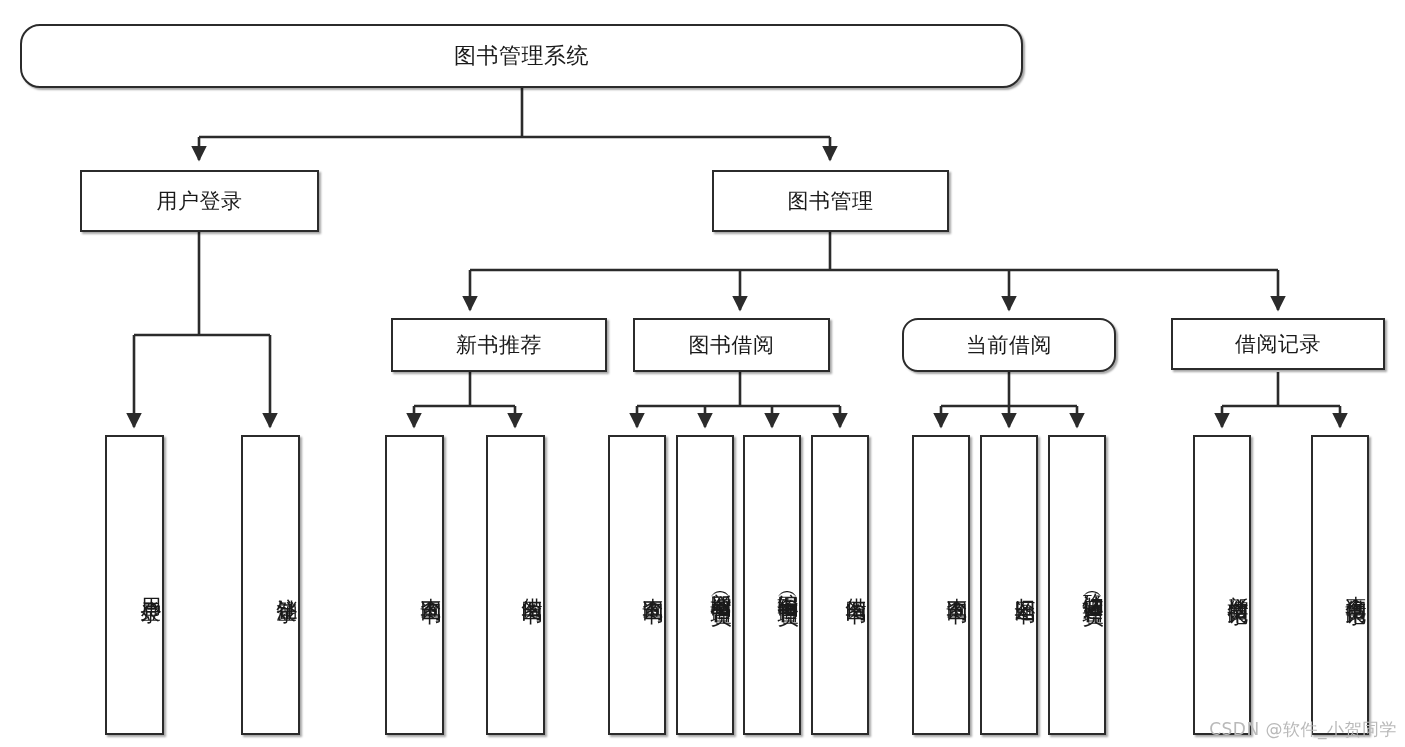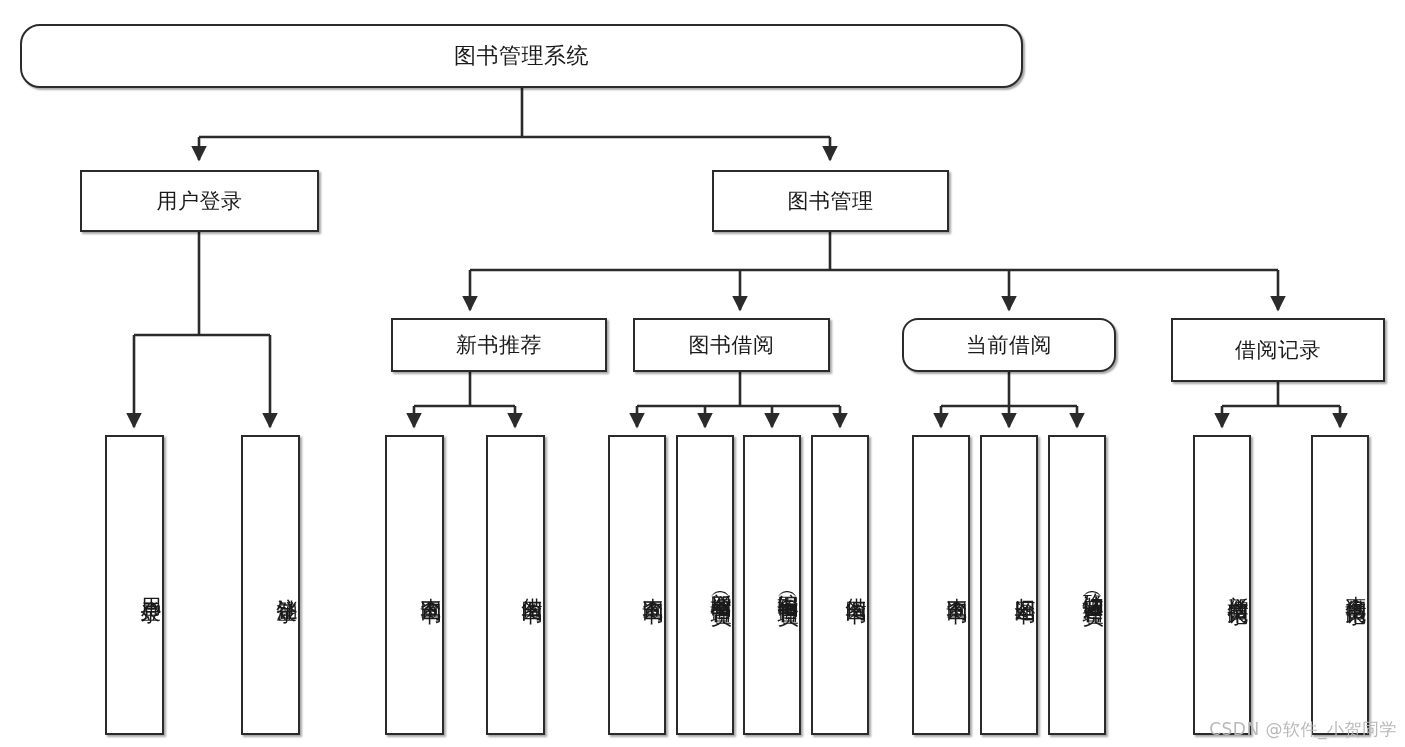--- a/index.html
+++ b/index.html
@@ -121,21 +121,21 @@
 
   <div class="node h" style="left:362px;top:318px;width:216px;height:54px;margin-left:29px;">
     <span>新书推荐</span>
   </div>
   <div class="node h" style="left:633px;top:318px;width:197px;height:54px;">
     <span>图书借阅</span>
   </div>
   <div class="node h" style="left:902px;top:318px;width:214px;height:54px;border-radius:16px;">
     <span>当前借阅</span>
   </div>
-  <div class="node h" style="left:1171px;top:318px;width:214px;height:64px;">
+  <div class="node h" style="left:1171px;top:318px;width:214px;height:52px;">
     <span>借阅记录</span>
   </div>
 
   <div class="node v" style="left:105px;top:435px;width:59px;height:300px;">
     <span class="vtxt">用户登录</span>
   </div>
   <div class="node v" style="left:241px;top:435px;width:59px;height:300px;">
     <span class="vtxt">注销登录</span>
   </div>
 

